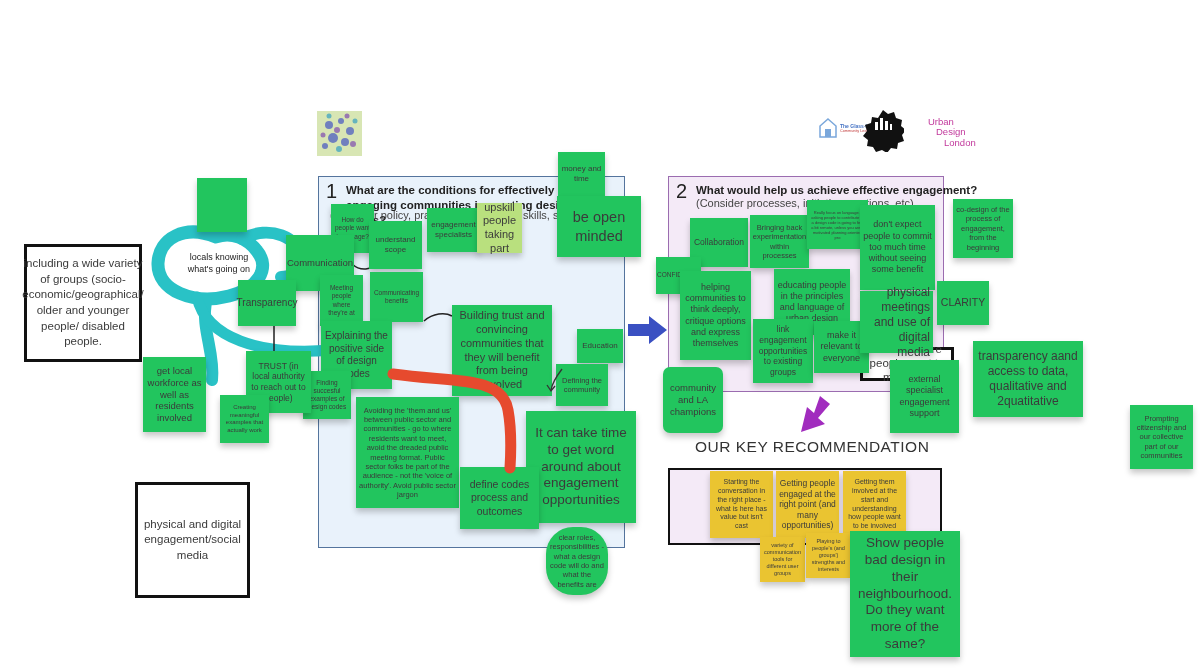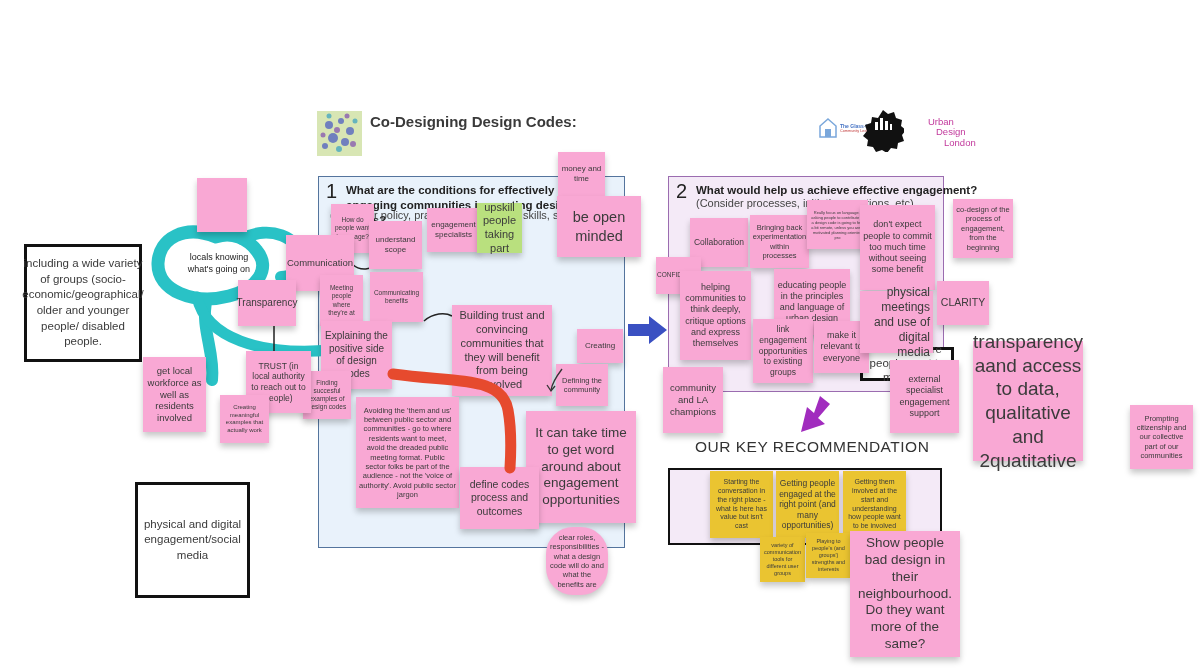--- a/index.html
+++ b/index.html
@@ -12,21 +12,21 @@
   .frame{position:absolute;box-sizing:border-box;z-index:0;}
   #box1-bg{left:318px;top:176px;width:307px;height:372px;background:#E9F2FB;border:1px solid #54749d;}
   #box2-bg{left:668px;top:176px;width:276px;height:216px;background:#F4EAF7;border:1px solid #9b6cb0;}
   #rec-bg{left:668px;top:468px;width:274px;height:77px;background:#F4EAF7;border:2px solid #111;}
   
   #shapes-under{position:absolute;left:0;top:0;z-index:1;pointer-events:none;}
   #shapes-over{position:absolute;left:0;top:0;z-index:3;pointer-events:none;}
   
   .sticky{
     position:absolute;box-sizing:border-box;z-index:2;
-    background:#f9a8d4;color:#3b3b3b;
+    background:#22c55e;color:#3b3b3b;
     display:flex;align-items:center;justify-content:center;text-align:center;
     padding:3px;line-height:1.25;
     box-shadow:0 4px 6px rgba(0,0,0,.22);
   }
   .sticky.green{background:#B9E07E;}
   .sticky.gold{background:#EAC431;}
   
   .blackbox{
     position:absolute;box-sizing:border-box;z-index:2;background:#fff;border:3px solid #111;
     display:flex;align-items:center;justify-content:center;text-align:center;
@@ -81,21 +81,20 @@
         <circle cx="36" cy="33" r="3"></circle>
         <circle cx="30" cy="5" r="2.5"></circle>
         <circle cx="6" cy="24" r="2.5"></circle>
       </g>
     <g fill="#49A8C0" opacity="0.8">
         <circle cx="38" cy="10" r="2.5"></circle>
         <circle cx="12" cy="5" r="2.5"></circle>
         <circle cx="22" cy="38" r="3"></circle>
       </g>
   </svg>
-  <div id="main-title">Co-Designing Design Codes:</div>
 
   <div id="gh-logo">
     <svg width="20" height="22">
       <path d="M10,2 L18,9 V20 H2 V9 Z" fill="#fff" stroke="#7AA7DB" stroke-width="1.5"></path>
       <rect x="7" y="12" width="6" height="8" fill="#7AA7DB"></rect>
     </svg>
     <div id="gh-text">
       <div id="gh-line1">The Glass-House</div>
       <div id="gh-line2">Community Led Design</div>
     </div>
@@ -137,45 +136,45 @@
   <div class="sticky" style="left:427px;top:208px;width:53px;height:44px;font-size:8px;">engagement specialists</div>
   <div class="sticky green" style="left:477px;top:203px;width:45px;height:50px;font-size:11px;">upskill people taking part</div>
   <div class="sticky" style="left:286px;top:235px;width:68px;height:56px;font-size:9.5px;">Communication</div>
   <div class="sticky" style="left:320px;top:275px;width:43px;height:51px;font-size:6.5px;">Meeting people where they're at</div>
   <div class="sticky" style="left:370px;top:272px;width:53px;height:50px;font-size:6.5px;">Communicating benefits</div>
   <div class="sticky" style="left:452px;top:257px;width:100px;height:91px;font-size:11px;margin-top:48px;">Building trust and convincing communities that they will benefit from being involved</div>
   <div class="sticky" style="left:238px;top:280px;width:58px;height:46px;font-size:10px;">Transparency</div>
   <div class="sticky" style="left:321px;top:321px;width:71px;height:68px;font-size:10px;">Explaining the positive side of design codes</div>
   <div class="sticky" style="left:303px;top:371px;width:48px;height:48px;font-size:6.5px;">Finding succesful examples of design codes</div>
   <div class="sticky" style="left:356px;top:397px;width:103px;height:111px;font-size:7.5px;">Avoiding the 'them and us' between public sector and communities - go to where residents want to meet, avoid the dreaded public meeting format. Public sector folks be part of the audience - not the 'voice of authority'. Avoid public sector jargon</div>
-  <div class="sticky" style="left:577px;top:329px;width:46px;height:34px;font-size:8px;">Creating</div>
+  <div class="sticky" style="left:577px;top:329px;width:46px;height:34px;font-size:8px;">Education</div>
   <div class="sticky" style="left:556px;top:364px;width:52px;height:42px;font-size:7.5px;">Defining the community</div>
   <div class="sticky" style="left:526px;top:411px;width:110px;height:112px;font-size:13.5px;">It can take time to get word around about engagement opportunities</div>
   <div class="sticky" style="left:460px;top:467px;width:79px;height:62px;font-size:10.5px;">define codes process and outcomes</div>
   <div class="sticky" style="left:546px;top:527px;width:62px;height:68px;font-size:7.5px;border-radius:27px;">clear roles, responsibilities - what a design code will do and what the benefits are</div>
   <div class="sticky" style="left:143px;top:357px;width:63px;height:75px;font-size:9.5px;">get local workforce as well as residents involved</div>
   <div class="sticky" style="left:246px;top:351px;width:65px;height:62px;font-size:8.5px;">TRUST (in local authority to reach out to people)</div>
   <div class="sticky" style="left:220px;top:395px;width:49px;height:48px;font-size:6px;">Creating meaningful examples that actually work</div>
 
   <div class="sticky" style="left:690px;top:218px;width:58px;height:49px;font-size:8.5px;">Collaboration</div>
   <div class="sticky" style="left:750px;top:215px;width:59px;height:53px;font-size:7.5px;">Bringing back experimentation within processes</div>
   <div class="sticky" style="left:807px;top:200px;width:61px;height:49px;font-size:4px;">Really focus on language - asking people to contribute to a design code is going to feel a bit remote, unless you are a motivated planning oriented pro</div>
   <div class="sticky" style="left:860px;top:205px;width:75px;height:85px;font-size:9px;">don't expect people to commit too much time without seeing some benefit</div>
   <div class="sticky" style="left:656px;top:257px;width:45px;height:37px;font-size:6.5px;">CONFIDENCE</div>
   <div class="sticky" style="left:680px;top:271px;width:71px;height:89px;font-size:9px;">helping communities to think deeply, critique options and express themselves</div>
   <div class="sticky" style="left:774px;top:269px;width:76px;height:66px;font-size:9px;">educating people in the principles and language of urban design</div>
   <div class="sticky" style="left:753px;top:319px;width:60px;height:64px;font-size:8.5px;">link engagement opportunities to existing groups</div>
   <div class="sticky" style="left:814px;top:321px;width:55px;height:52px;font-size:9px;">make it relevant to everyone</div>
   <div class="sticky" style="left:860px;top:291px;width:73px;height:62px;font-size:12px;text-align:right;">physical meetings and use of digital media</div>
   <div class="sticky" style="left:890px;top:360px;width:69px;height:73px;font-size:9px;">external specialist engagement support</div>
-  <div class="sticky" style="left:663px;top:367px;width:60px;height:66px;font-size:9.5px;">community and LA champions</div>
+  <div class="sticky" style="left:663px;top:367px;width:60px;height:66px;font-size:9.5px;border-radius:7px;">community and LA champions</div>
 
   <div class="sticky" style="left:953px;top:199px;width:60px;height:59px;font-size:7.5px;">co-design of the process of engagement, from the beginning</div>
   <div class="sticky" style="left:937px;top:281px;width:52px;height:44px;font-size:10.5px;">CLARITY</div>
-  <div class="sticky" style="left:973px;top:341px;width:110px;height:120px;font-size:19px;">transparency aand access to data, qualitative and 2quatitative</div>
+  <div class="sticky" style="left:973px;top:341px;width:110px;height:76px;font-size:12px;">transparency aand access to data, qualitative and 2quatitative</div>
   <div class="sticky" style="left:1130px;top:405px;width:63px;height:64px;font-size:7.5px;">Prompting citizenship and our collective part of our communities</div>
 
   <div id="rec-title">OUR KEY RECOMMENDATION</div>
   <div class="sticky gold" style="left:710px;top:471px;width:63px;height:67px;font-size:7px;">Starting the conversation in the right place - what is here has value but isn't cast</div>
   <div class="sticky gold" style="left:776px;top:471px;width:63px;height:67px;font-size:8.5px;">Getting people engaged at the right point (and many opportunities)</div>
   <div class="sticky gold" style="left:843px;top:471px;width:63px;height:67px;font-size:7px;">Getting them involved at the start and understanding how people want to be involved</div>
   <div class="sticky gold" style="left:760px;top:537px;width:45px;height:45px;font-size:5.5px;">variety of communication tools for different user groups</div>
   <div class="sticky gold" style="left:806px;top:533px;width:45px;height:45px;font-size:5.5px;">Playing to people's (and groups') strengths and interests</div>
   <div class="sticky" style="left:850px;top:531px;width:110px;height:126px;font-size:13.5px;">Show people bad design in their neighbourhood. Do they want more of the same?</div>
 

